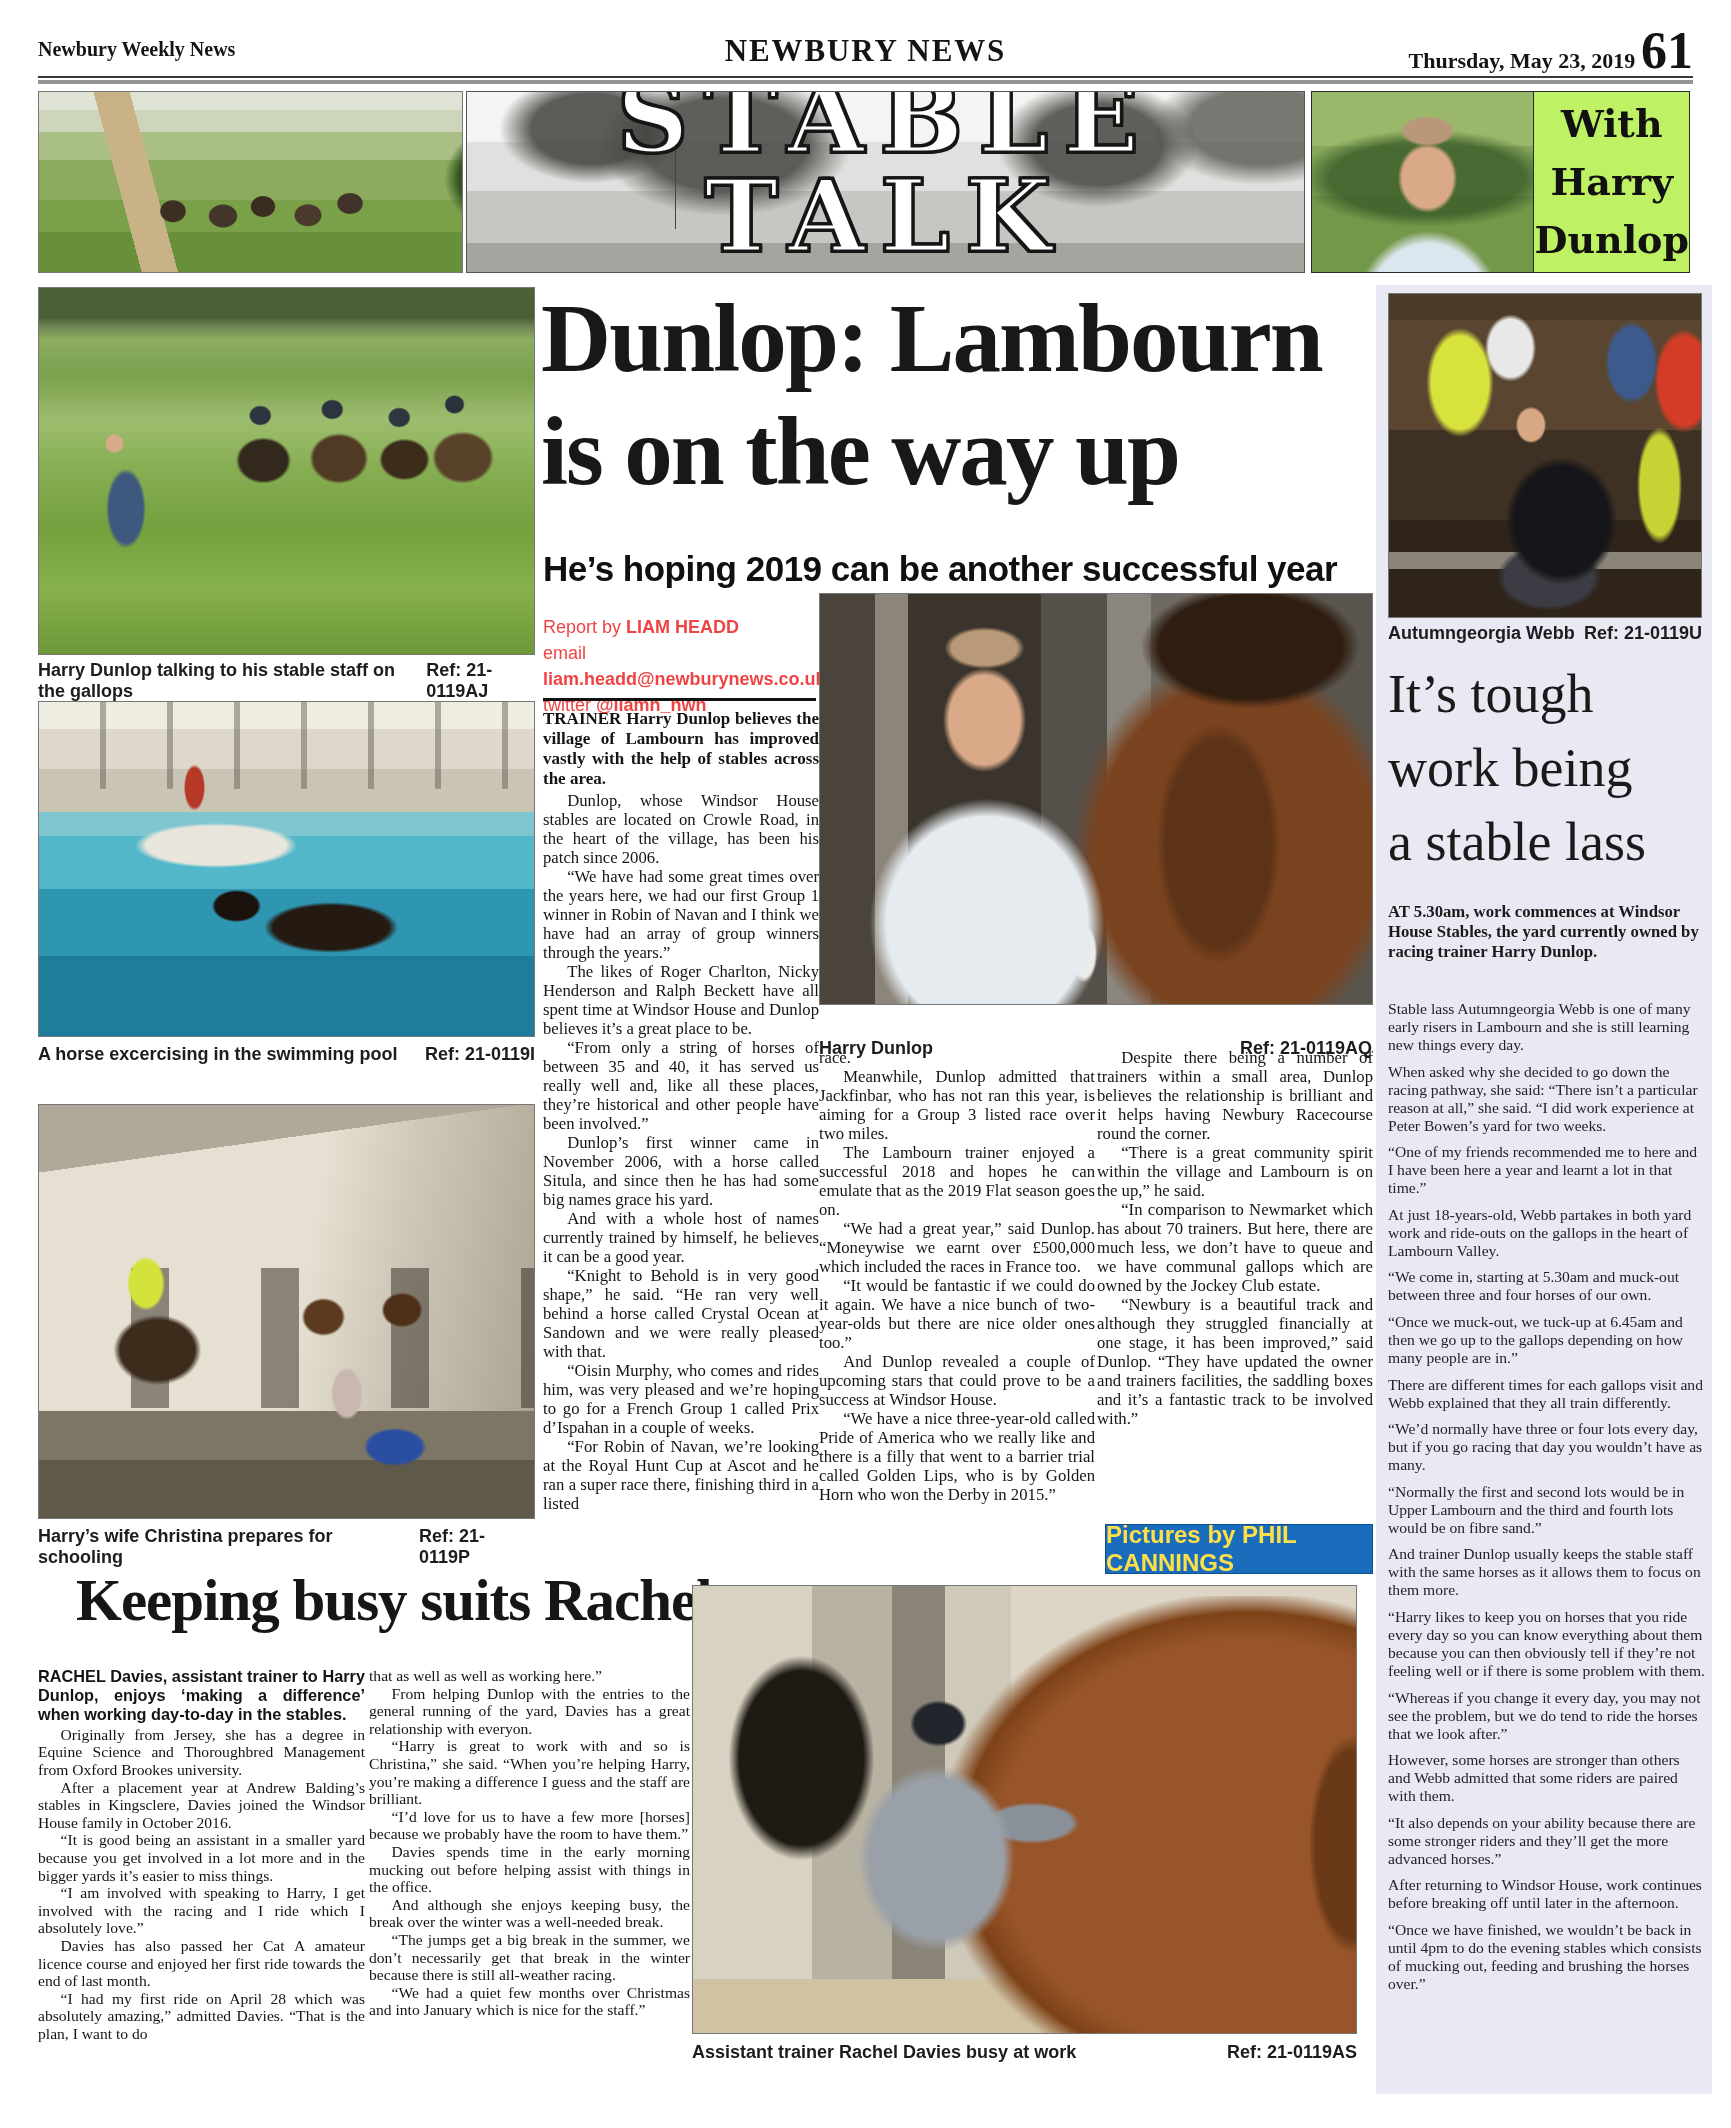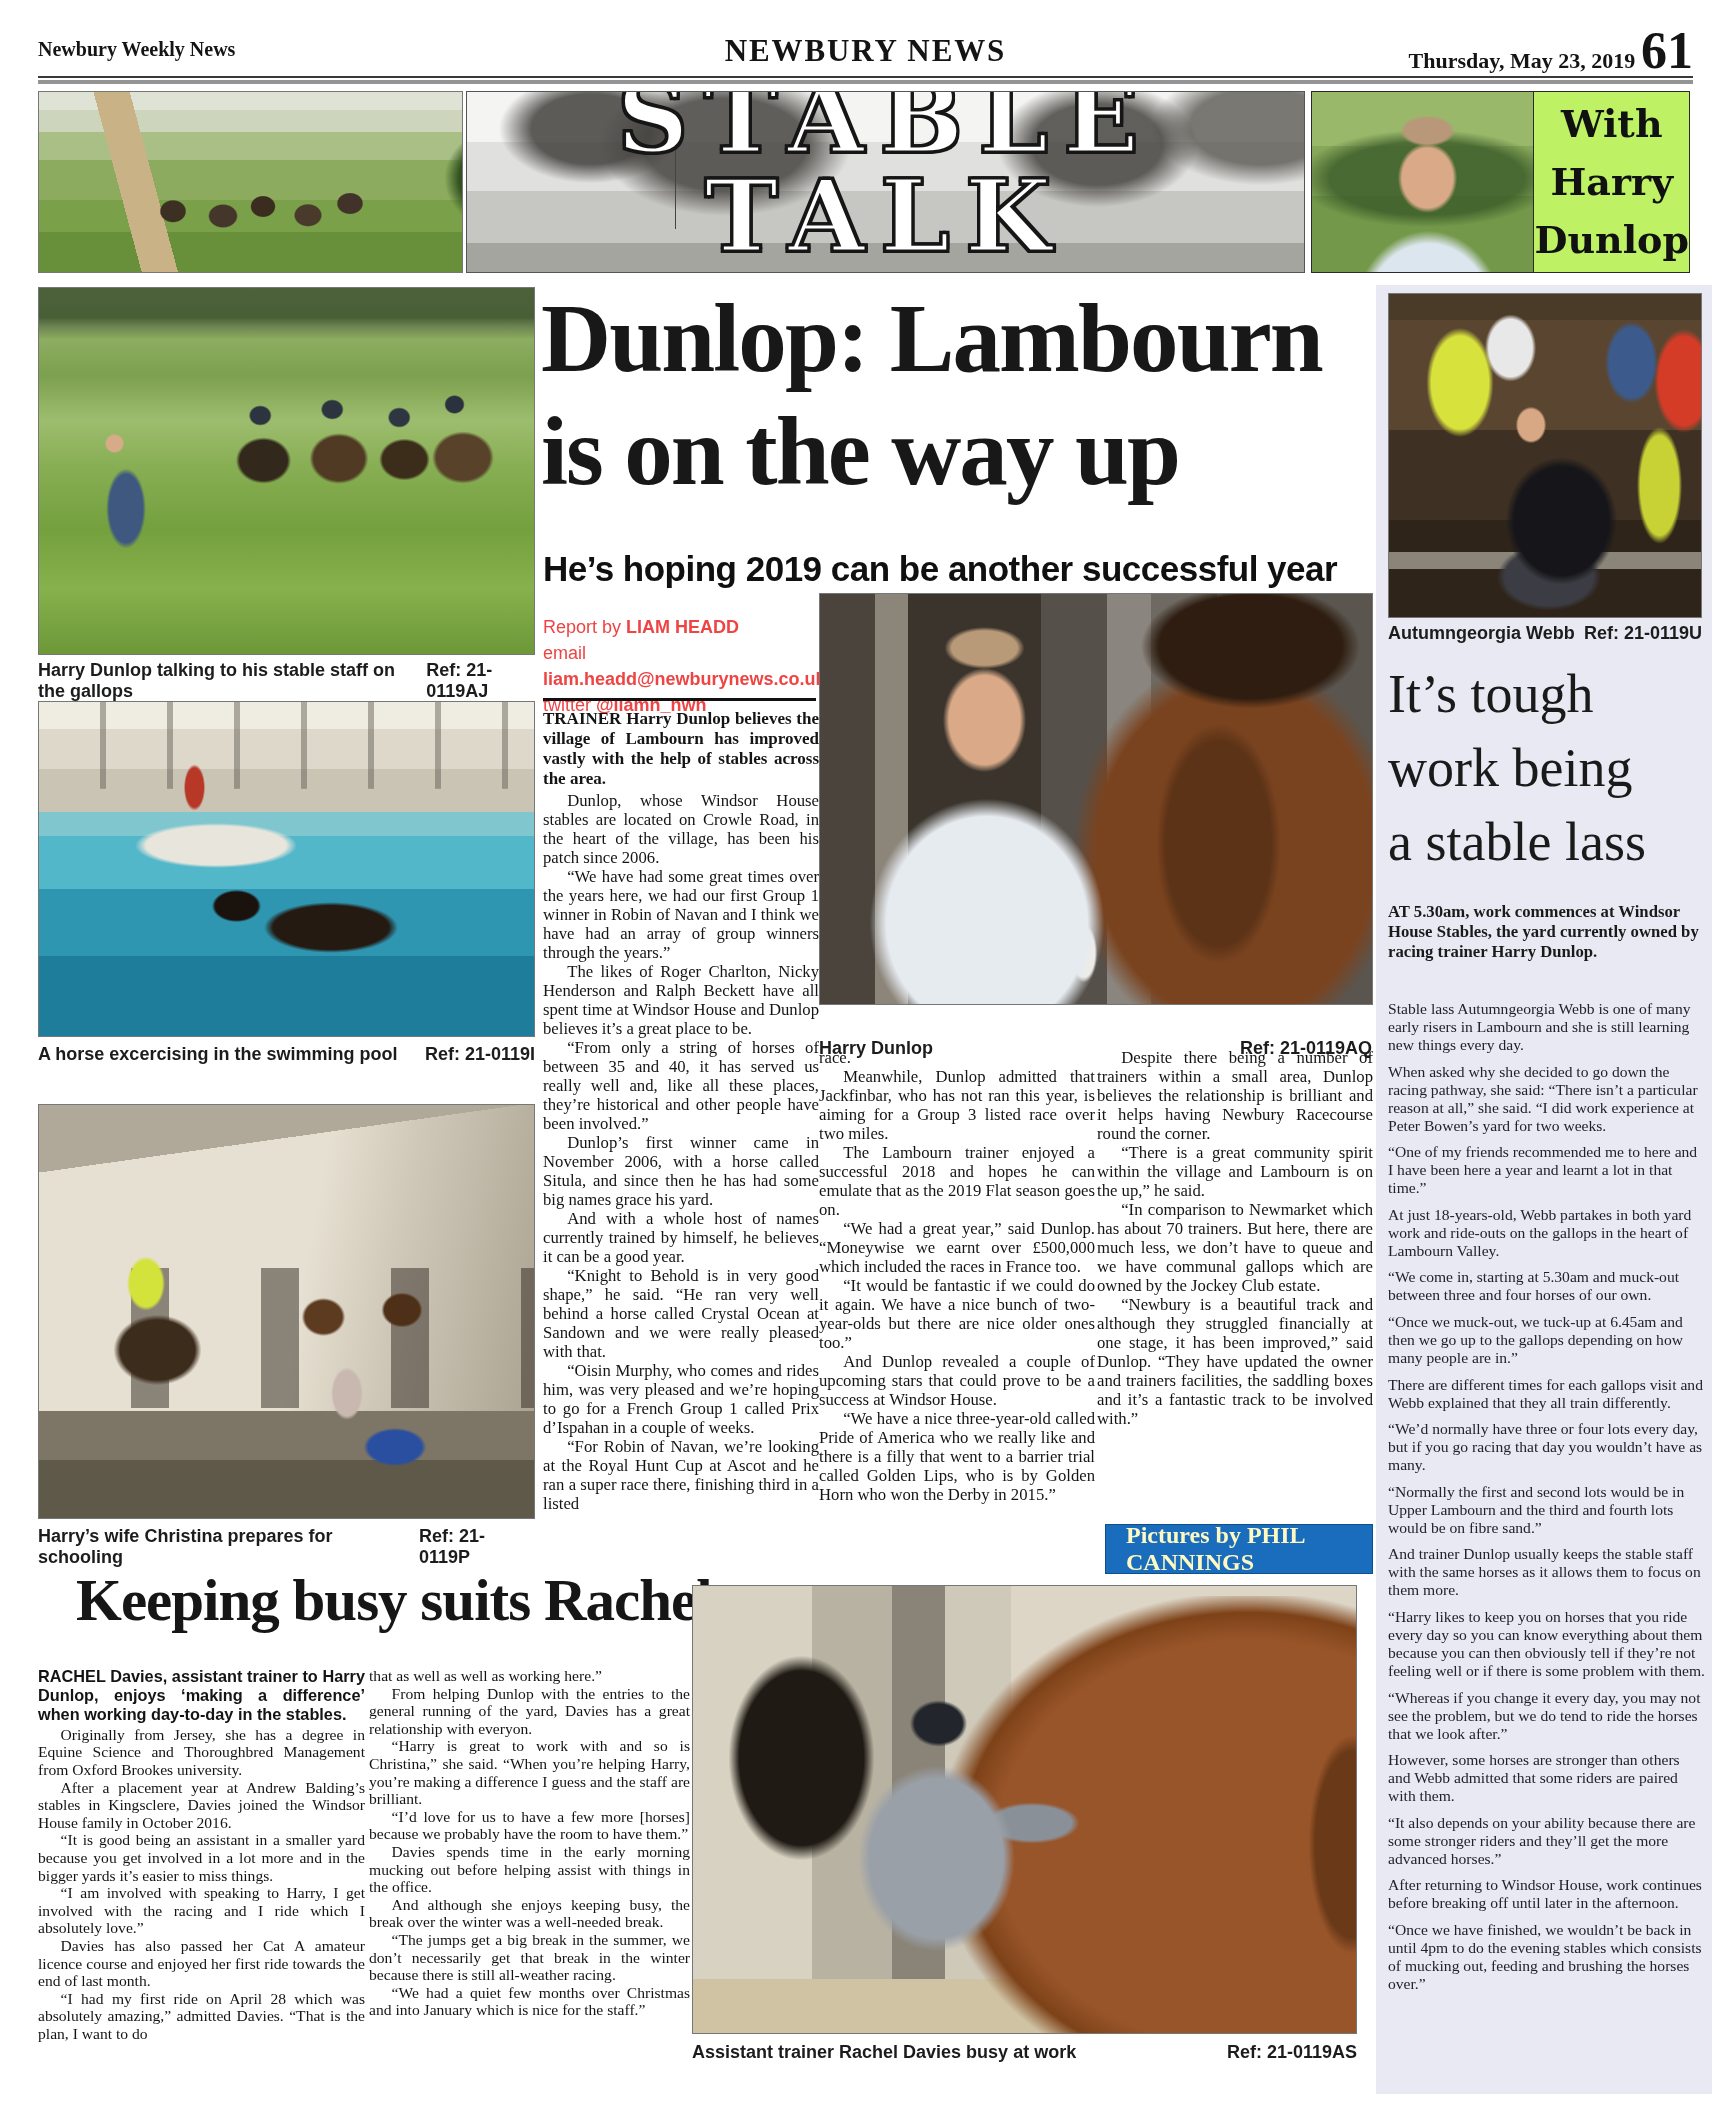--- a/index.html
+++ b/index.html
@@ -157,22 +157,22 @@
   .byline b{font-weight:700;}
   .byline-rule{left:543px;top:698px;width:273px;height:2.9px;background:#111;}
 
   .bodycol{overflow:hidden;}
   .bodycol p{margin:0;font-size:16.7px;line-height:19px;text-align:justify;}
   .colbody p{text-indent:1.45em;}
   .first-flush p:first-child{text-indent:0;}
   p.lede{font-weight:700;font-size:17px;line-height:20px;text-align:justify;margin:0 0 1.9px 0;}
 
   .credit-banner{left:1105px;top:1524px;width:268px;height:50px;background:var(--credit-blue);
-    color:#fef9c3;font-family:Liberation Serif, serif;font-weight:700;font-size:24px;
-    display:flex;align-items:center;justify-content:center;border:1.9px solid #0e4f8e;padding-left:20px;}
+    color:#fde047;font-family:Liberation Sans, sans-serif;font-weight:700;font-size:24px;
+    display:flex;align-items:center;justify-content:center;border:1.9px solid #0e4f8e;}
 
   
   .sidebar{left:1376px;top:285px;width:336px;height:1809px;background:var(--sidebar-bg);}
   .side-headline{left:1388px;top:658px;width:317px;font-size:54px;line-height:1.37;font-weight:500;color:#1a1a1a;}
   .side-lede{left:1388px;top:902px;width:315px;font-weight:700;font-size:16.7px;line-height:20px;color:#1a1a1a;}
   .side-body{left:1388px;top:1000px;width:317px;height:1082px;overflow:hidden;}
   .side-body p{margin:0 0 8.6px 0;font-size:15.6px;line-height:18px;color:#22222a;}
 
   
   .rachel-headline{left:38px;top:1566px;width:652px;font-size:59px;font-weight:700;letter-spacing:-1px;

